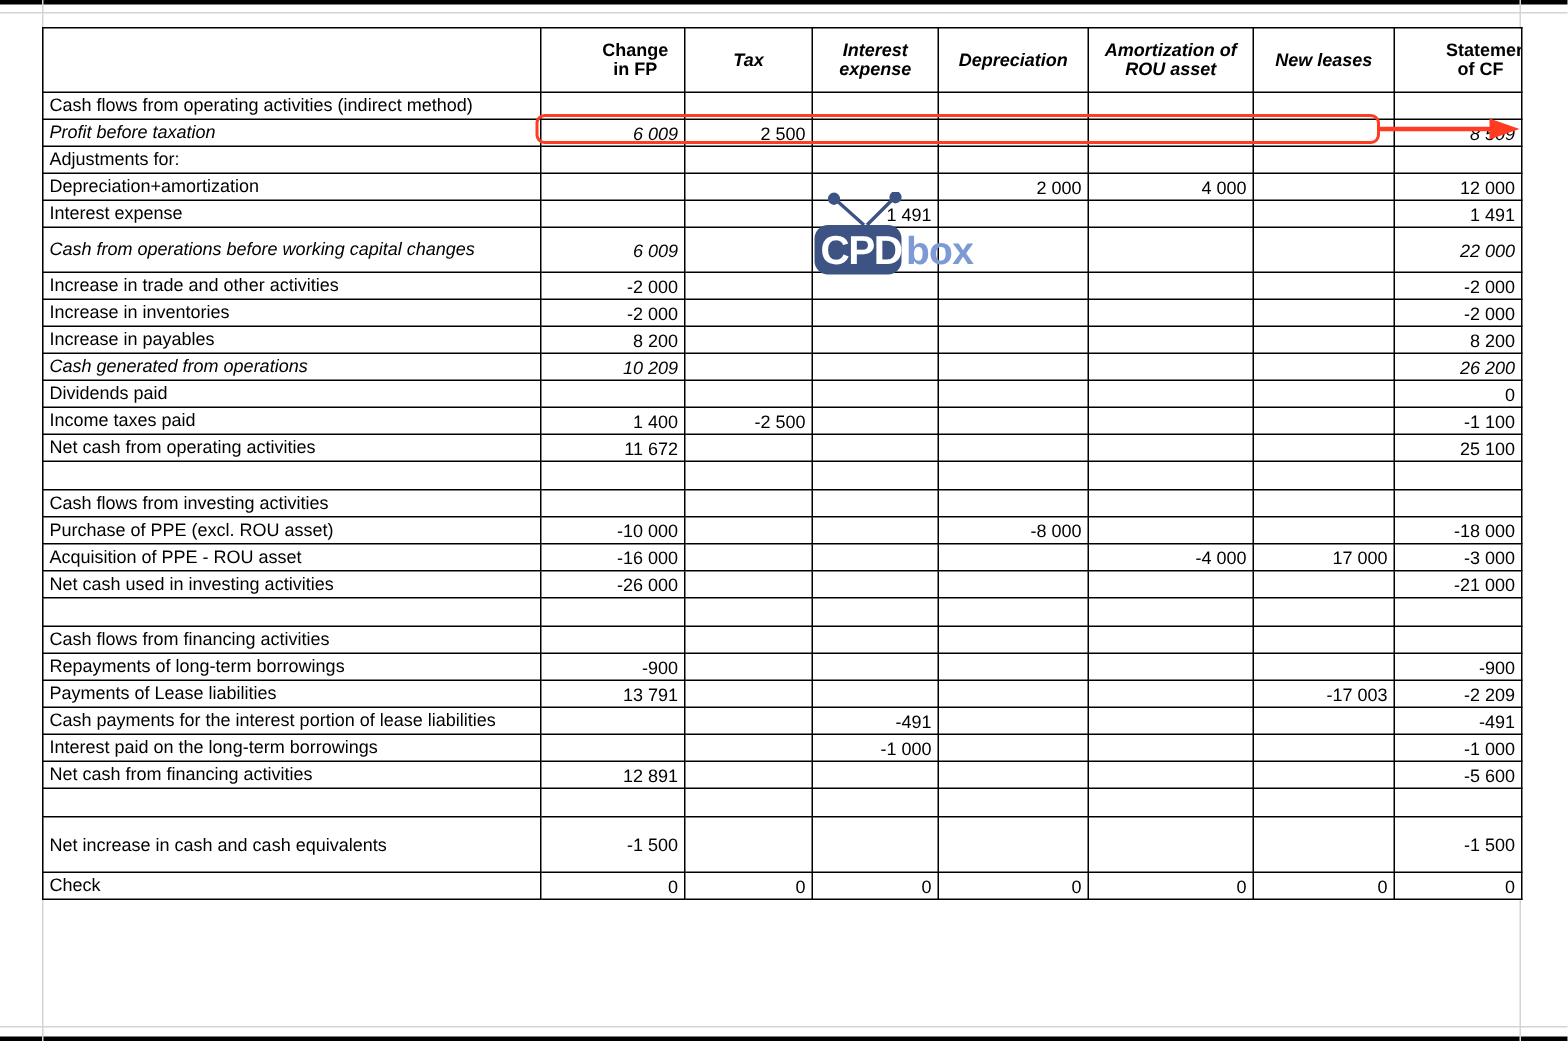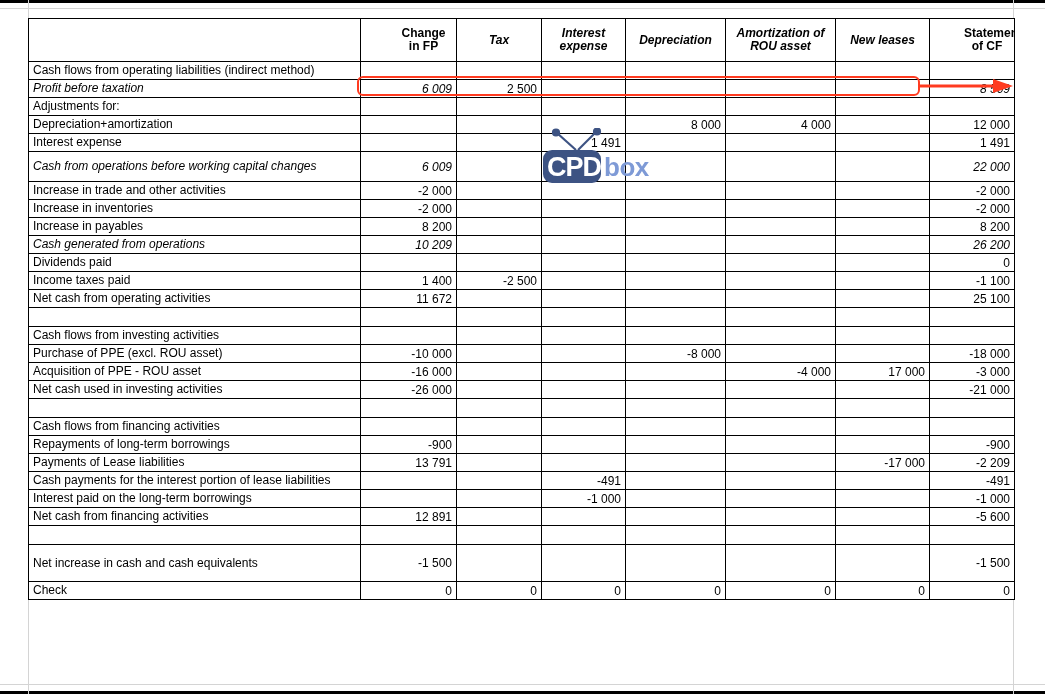--- a/index.html
+++ b/index.html
@@ -170,21 +170,21 @@
           <th>Tax</th>
           <th>Interest expense</th>
           <th>Depreciation</th>
           <th>Amortization of ROU asset</th>
           <th>New leases</th>
           <th class="noitalic">Statement of CF</th>
         </tr>
     </thead>
     <tbody>
         <tr class="r">
-          <td class="lbl b">Cash flows from operating liabilities (indirect method)</td>
+          <td class="lbl b">Cash flows from operating activities (indirect method)</td>
           <td class="num "></td>
           <td class="num "></td>
           <td class="num "></td>
           <td class="num "></td>
           <td class="num "></td>
           <td class="num "></td>
           <td class="num "></td>
         </tr>
         <tr class="r">
           <td class="lbl bi">Profit before taxation</td>
@@ -204,21 +204,21 @@
           <td class="num "></td>
           <td class="num "></td>
           <td class="num "></td>
           <td class="num "></td>
         </tr>
         <tr class="r">
           <td class="lbl ind2">Depreciation+amortization</td>
           <td class="num "></td>
           <td class="num "></td>
           <td class="num "></td>
-          <td class="num ">8 000</td>
+          <td class="num ">2 000</td>
           <td class="num ">4 000</td>
           <td class="num "></td>
           <td class="num ">12 000</td>
         </tr>
         <tr class="r">
           <td class="lbl ind2">Interest expense</td>
           <td class="num "></td>
           <td class="num "></td>
           <td class="num ">1 491</td>
           <td class="num "></td>
@@ -386,21 +386,21 @@
           <td class="num "></td>
           <td class="num ">-900</td>
         </tr>
         <tr class="r">
           <td class="lbl ">Payments of Lease liabilities</td>
           <td class="num ">13 791</td>
           <td class="num "></td>
           <td class="num "></td>
           <td class="num "></td>
           <td class="num "></td>
-          <td class="num ">-17 000</td>
+          <td class="num ">-17 003</td>
           <td class="num ">-2 209</td>
         </tr>
         <tr class="r">
           <td class="lbl ">Cash payments for the interest portion of lease liabilities</td>
           <td class="num "></td>
           <td class="num "></td>
           <td class="num ">-491</td>
           <td class="num "></td>
           <td class="num "></td>
           <td class="num "></td>

